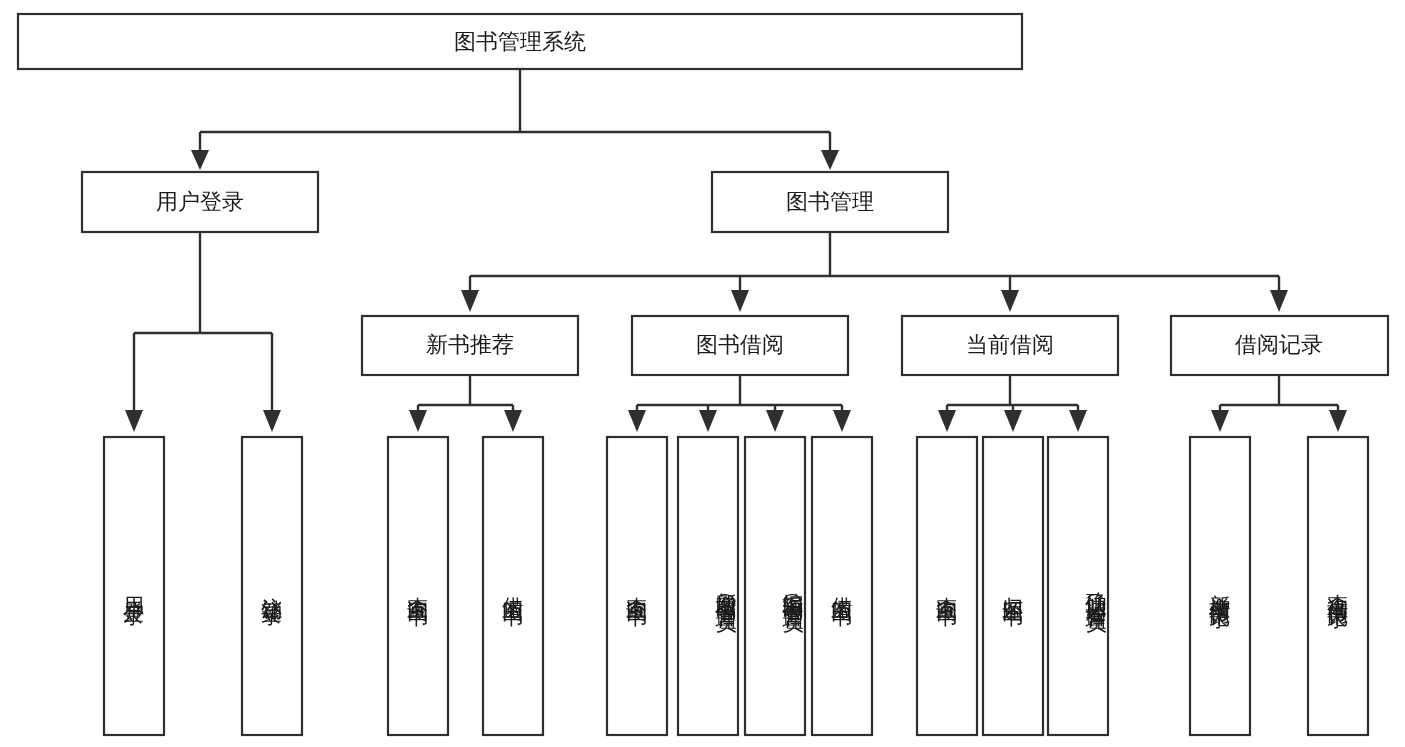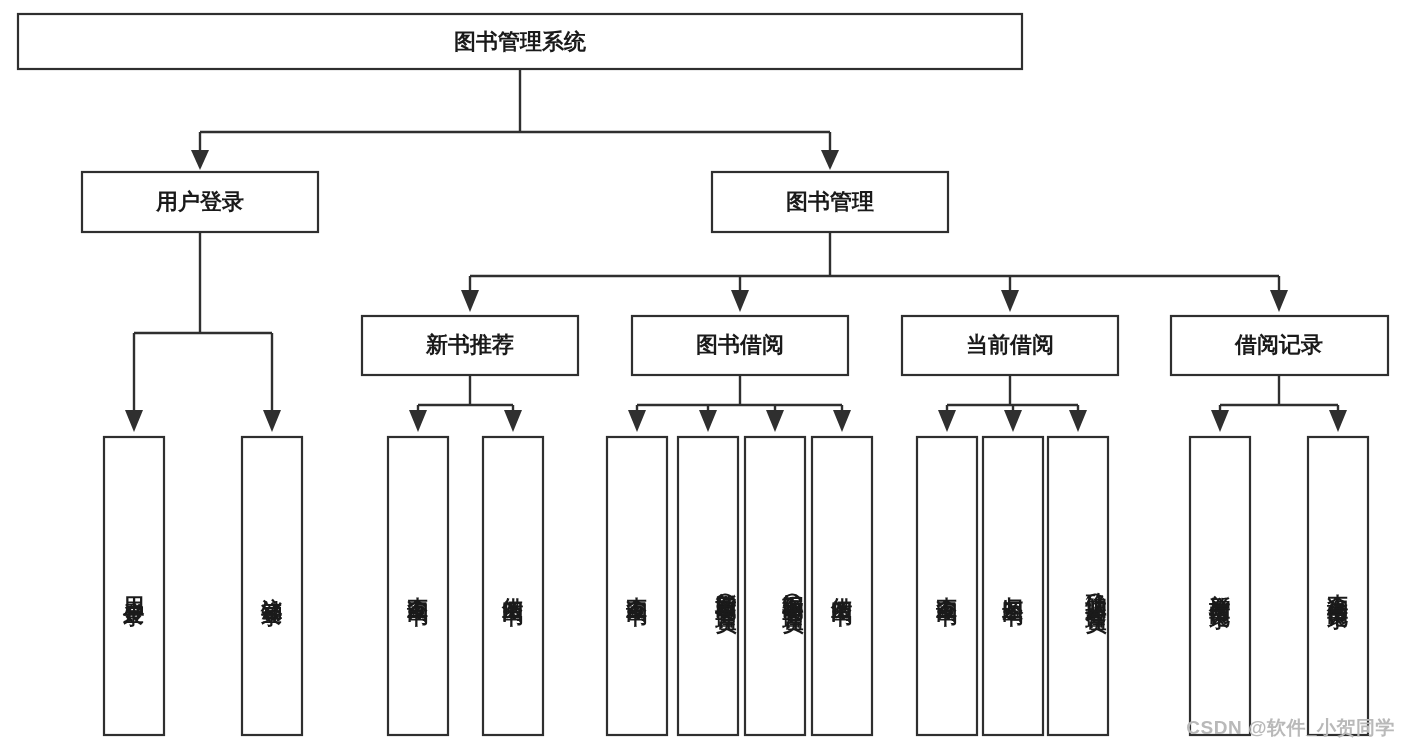--- a/index.html
+++ b/index.html
@@ -11,21 +11,20 @@
     width: 1405px;
     height: 747px;
     font-family: "Liberation Sans", "DejaVu Sans", sans-serif;
     overflow: hidden;
   }
   #diagram-root {
     position: relative;
     width: 1405px;
     height: 747px;
     background: #ffffff;
-    font-weight: bold;
   }
   svg#flowchart {
     position: absolute;
     left: 0;
     top: 0;
     width: 1405px;
     height: 747px;
     display: block;
   }
   .node-box {
@@ -238,15 +237,14 @@
   <div class="leaf-label center-v" style="left:917px; top:437px; width:60px; height:298px;">查询图书</div>
 
   <div class="leaf-label center-v" style="left:983px; top:437px; width:60px; height:298px;">归还图书</div>
 
   <div class="leaf-label" style="left:1048px; top:443px; width:60px; height:290px;">确认归还（管理员）</div>
 
   <div class="leaf-label center-v" style="left:1190px; top:437px; width:60px; height:298px;">新增借阅记录</div>
 
   <div class="leaf-label center-v" style="left:1308px; top:437px; width:60px; height:298px;">查询借阅记录</div>
 
-  <div class="watermark">CSDN @软件_小贺同学</div>
 
 </div>
 
 </body></html>

